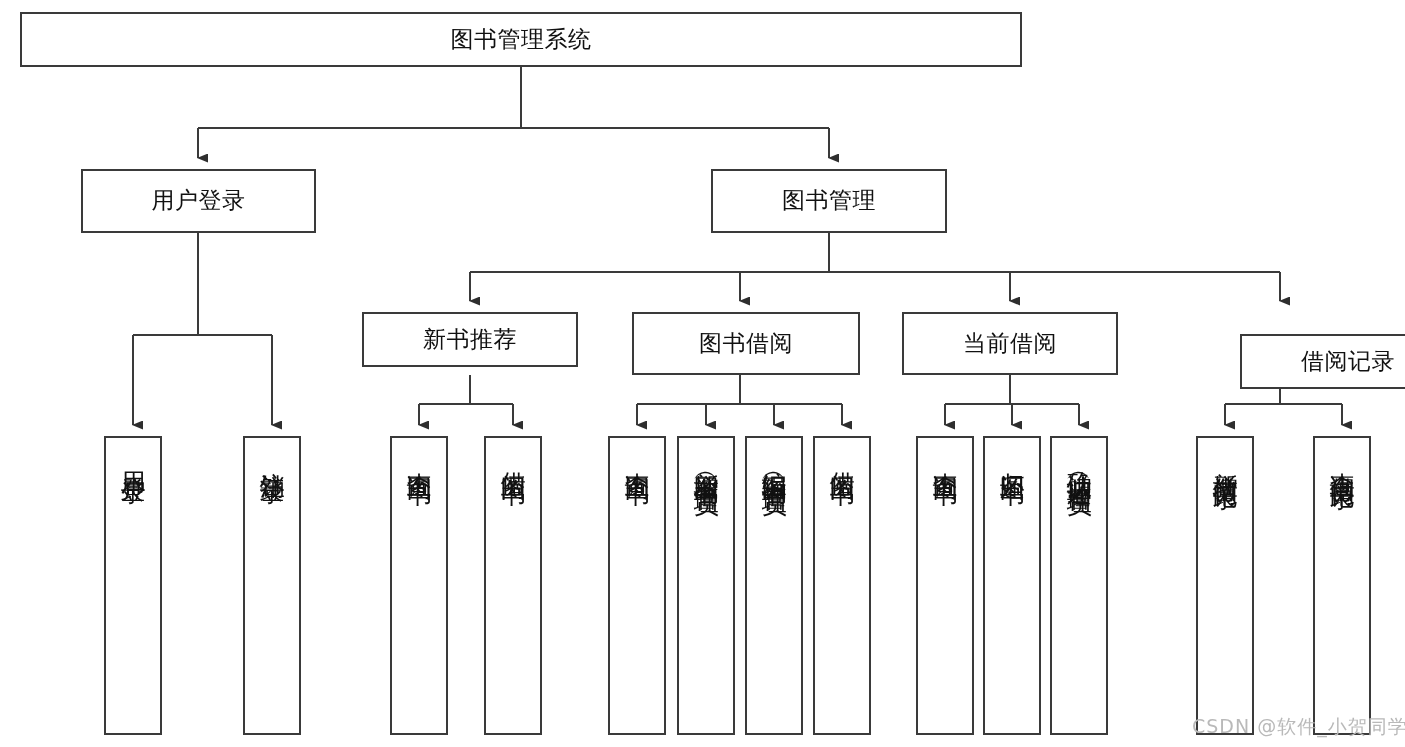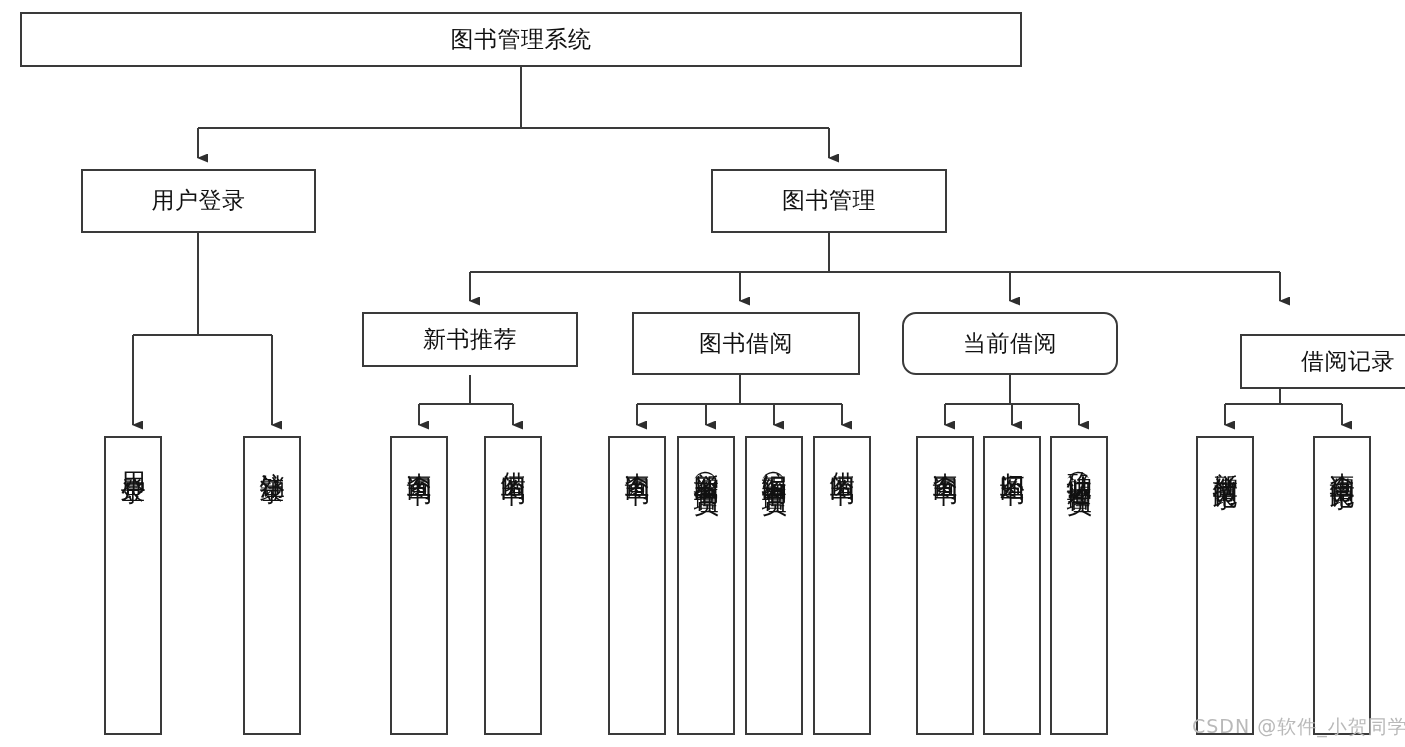--- a/index.html
+++ b/index.html
@@ -127,21 +127,21 @@
       </div>
       <div class="node horizontal" style="left: 711px; top: 169px; width: 236px; height: 64px;">
         <span class="label">图书管理</span>
       </div>
       <div class="node horizontal" style="left: 362px; top: 312px; width: 216px; height: 55px;">
         <span class="label">新书推荐</span>
       </div>
       <div class="node horizontal" style="left: 632px; top: 312px; width: 228px; height: 63px;">
         <span class="label">图书借阅</span>
       </div>
-      <div class="node horizontal" style="left: 902px; top: 312px; width: 216px; height: 63px; border-radius: 14px;">
+      <div class="node horizontal" style="left: 902px; top: 312px; width: 216px; height: 63px;">
         <span class="label">当前借阅</span>
       </div>
       <div class="node horizontal" style="left: 1240px; top: 312px; width: 216px; height: 55px; margin-top: 22px;">
         <span class="label">借阅记录</span>
       </div>
       <div class="node vertical mid" style="left: 104px; top: 436px; width: 58px; height: 299px;">
         <span class="label">用户登录</span>
       </div>
       <div class="node vertical mid" style="left: 243px; top: 436px; width: 58px; height: 299px;">
         <span class="label">注销登录</span>

